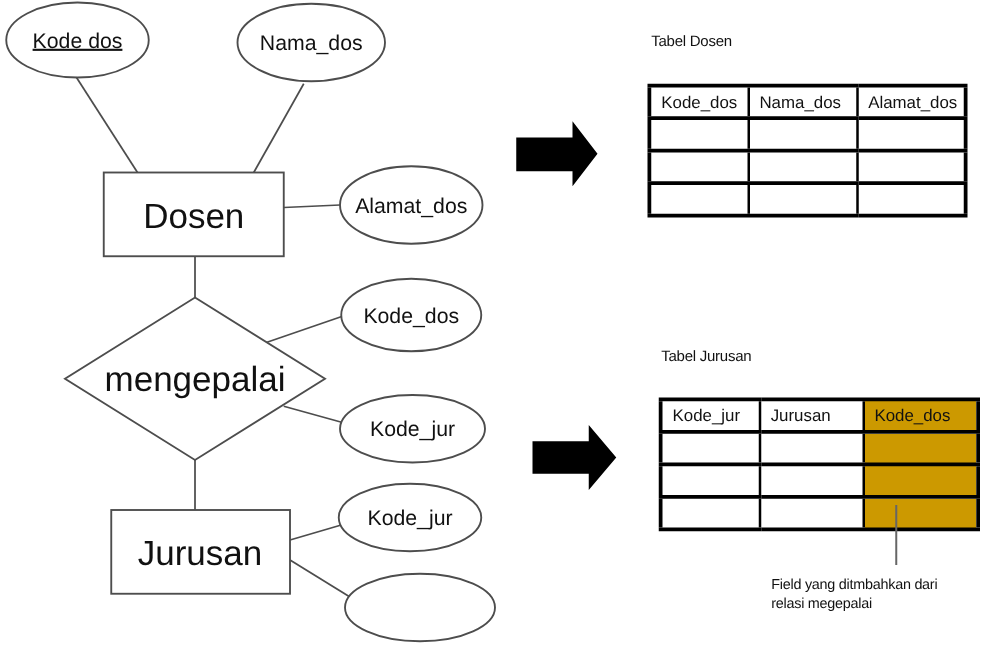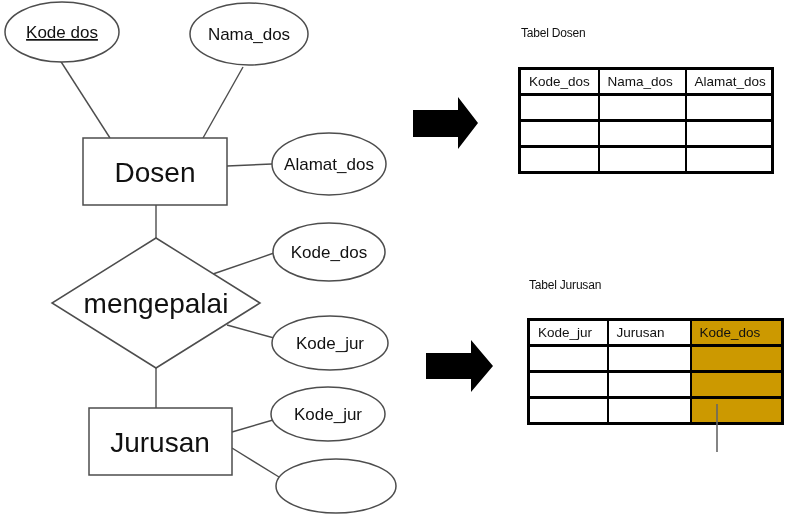--- a/index.html
+++ b/index.html
@@ -182,14 +182,15 @@
         <td style="background-color: rgb(204, 153, 0);"></td>
       </tr>
       <tr>
         <td></td>
         <td></td>
         <td style="background-color: rgb(204, 153, 0);"></td>
       </tr>
     </tbody>
   </table>
 
+  <div class="caption" style="left:617px; top:461px;">Field yang ditmbahkan dari relasi megepalai</div>
 
 </div>
 
 </body></html>

